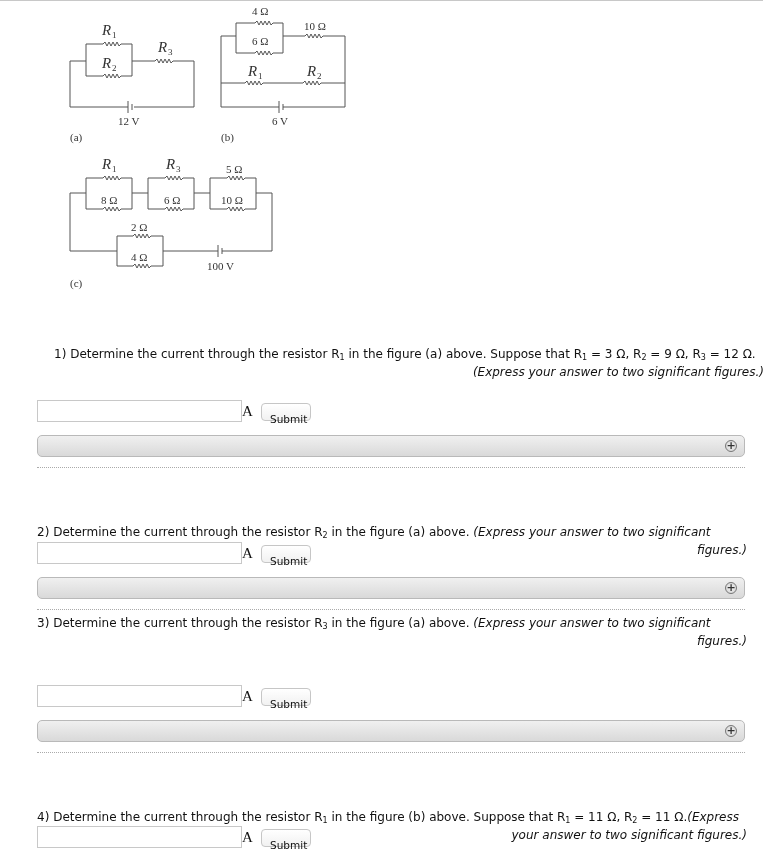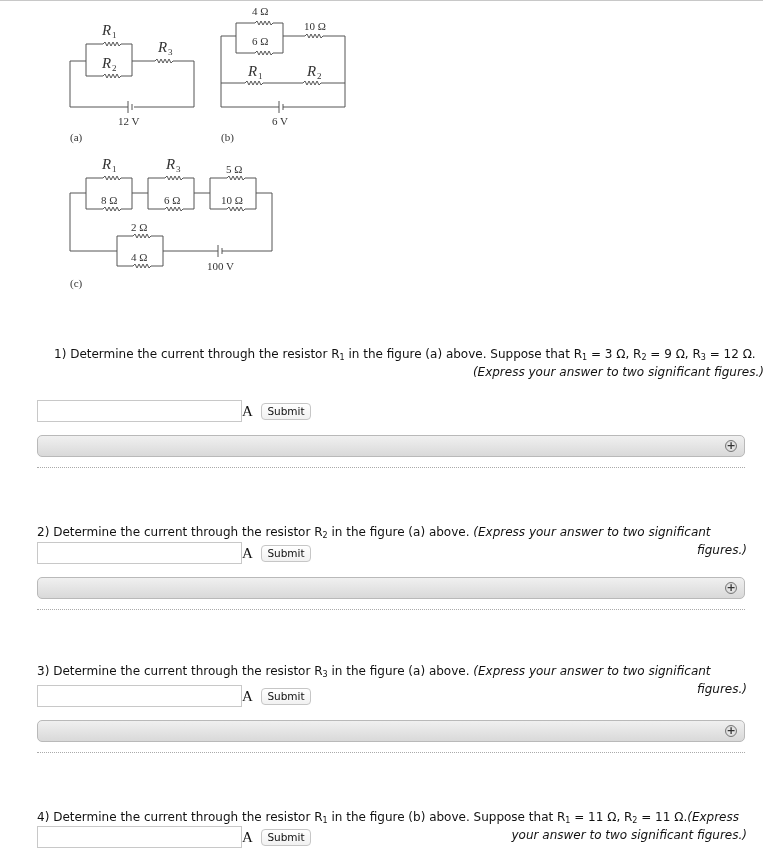--- a/index.html
+++ b/index.html
@@ -7,21 +7,21 @@
   .topline { position: absolute; left: 0; top: 0; width: 763px; height: 1px; background: #c8c8c8; }
   .figure { position: absolute; left: 0; top: 0; width: 380px; height: 300px; }
   .figure svg text { font-family: "Liberation Serif", "DejaVu Serif", serif; fill: #333; }
   .q { position: absolute; left: 37px; width: 710px; font-size: 12px; line-height: 15px; color: #111; }
   .q i { font-style: italic; }
   .q .indent { padding-left: 15px; text-align: right; }
   .sub { font-size: 8px; vertical-align: -2px; }
   .ans { position: absolute; left: 37px; height: 24px; width: 400px; }
   .ans input { position: absolute; left: 0; top: 0; width: 201px; height: 20px; border: 1px solid #c8c8c8; padding: 0 1px; margin: 0; font-size: 12px; outline: none; }
   .unit { position: absolute; left: 205px; top: 3px; font-family: "Liberation Serif", serif; font-size: 15px; color: #111; }
-  .submit { position: absolute; left: 224px; top: 3px; height: 17px; width: 50px; border: 1px solid #c6c6c6; border-radius: 4px; background: linear-gradient(#ffffff, #f1f1f1); font-family: "DejaVu Sans", sans-serif; font-size: 10.5px; color: #111; padding: 0; line-height: 15px; text-align: center; cursor: pointer; }
+  .submit { position: absolute; left: 224px; top: 3px; height: 17px; width: 50px; border: 1px solid #c6c6c6; border-radius: 4px; background: linear-gradient(#ffffff, #f1f1f1); font-family: "DejaVu Sans", sans-serif; font-size: 10.5px; color: #111; padding: 8px; line-height: 15px; text-align: center; cursor: pointer; }
   .bar { position: absolute; left: 37px; width: 708px; height: 22px; border: 1px solid #b9b9b9; border-radius: 5px; background: linear-gradient(#f0f0f0, #d9d9d9); box-sizing: border-box; }
   .plus { position: absolute; right: 7px; top: 4px; width: 12px; height: 12px; border-radius: 50%; border: 1px solid #777; background: radial-gradient(#f4f4f4, #cfcfcf); box-sizing: border-box; font-size: 11px; line-height: 9px; text-align: center; color: #333; font-weight: bold; }
   .dots { position: absolute; left: 37px; width: 708px; height: 0; border-top: 1px dotted #aaa; }
 </style>
 </head>
 <body>
 
 <div class="topline"></div>
 
 <div class="figure">
@@ -113,21 +113,21 @@
 <div class="ans" style="top:542px;">
   <input type="text" value="" style="">
   <span class="unit">A</span>
   <button class="submit">Submit</button>
 </div>
 <div class="bar" style="top:577px;">
   <div class="plus">+</div>
 </div>
 <div class="dots" style="top:609px;"></div>
 
-<div class="q" style="top:664px;">
+<div class="q" style="top:616px;">
   <div>
     <span>3)</span> <span>Determine the current through the resistor R</span><span class="sub">3</span><span> in the figure (a) above. </span><i>(Express your answer to two significant</i>
   </div>
   <div class="indent"><i>figures.)</i></div>
 </div>
 <div class="ans" style="top:685px;">
   <input type="text" value="" style="">
   <span class="unit">A</span>
   <button class="submit">Submit</button>
 </div>

